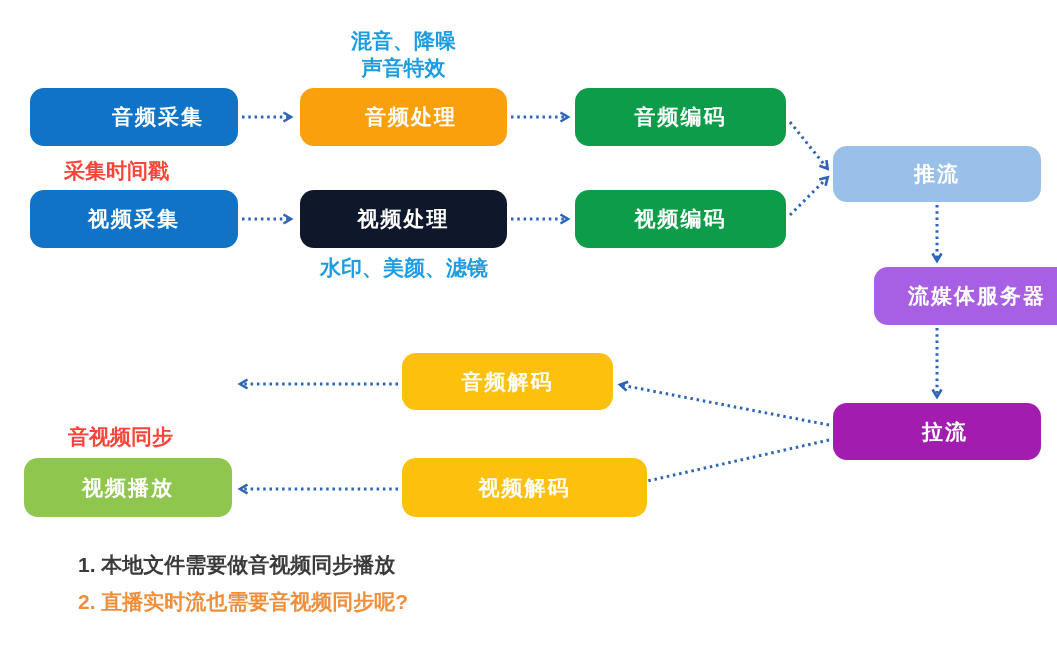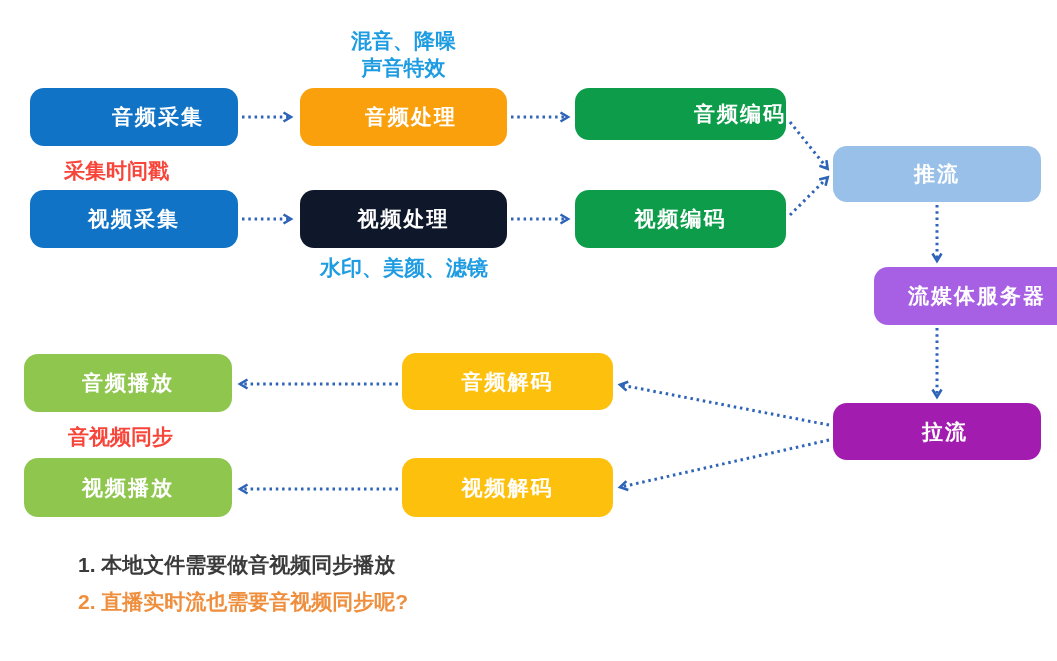--- a/index.html
+++ b/index.html
@@ -25,30 +25,30 @@
     align-items: center;
     justify-content: center;
     color: #ffffff;
     font-size: 21px;
     font-weight: bold;
     letter-spacing: 2px;
   }
   
   #n-audio-capture { left: 30px;  top: 88px;  width: 208px; height: 58px; padding-left: 48px; }
   #n-audio-process { left: 300px; top: 88px;  width: 207px; height: 58px; }
-  #n-audio-encode  { left: 575px; top: 88px;  width: 211px; height: 52px; justify-content: flex-end; }
+  #n-audio-encode  { left: 575px; top: 88px;  width: 211px; height: 58px; }
   #n-video-capture { left: 30px;  top: 190px; width: 208px; height: 58px; }
   #n-video-process { left: 300px; top: 190px; width: 207px; height: 58px; }
   #n-video-encode  { left: 575px; top: 190px; width: 211px; height: 58px; }
   #n-push          { left: 833px; top: 146px; width: 208px; height: 56px; }
   #n-server        { left: 834px; top: 267px; width: 206px; height: 58px; margin-left: 40px; }
   #n-pull          { left: 833px; top: 403px; width: 208px; height: 57px; }
   #n-audio-decode  { left: 402px; top: 353px; width: 211px; height: 57px; }
   #n-audio-play    { left: 24px;  top: 354px; width: 208px; height: 58px; }
-  #n-video-decode  { left: 402px; top: 458px; width: 211px; height: 59px; }
+  #n-video-decode  { left: 402px; top: 458px; width: 245px; height: 59px; }
   #n-video-play    { left: 24px;  top: 458px; width: 208px; height: 59px; }
   
   .ann {
     position: absolute;
     font-weight: bold;
     font-size: 21px;
     white-space: nowrap;
   }
   #ann-mix  { left: 300px; top: 27px; width: 207px; text-align: center; line-height: 27px; }
   #ann-ts   { left: 64px;  top: 157px; }
@@ -114,23 +114,20 @@
   </div>
   <div class="node" id="n-server" style="background-color: rgb(167, 95, 227);">
     <span>流媒体服务器</span>
   </div>
   <div class="node" id="n-pull" style="background-color: #a21caf; padding-left: 16px;">
     <span>拉流</span>
   </div>
   <div class="node" id="n-audio-decode" style="background-color: rgb(253, 192, 13);">
     <span>音频解码</span>
   </div>
-  <div class="node" id="n-audio-play" style="background-color: rgb(142, 198, 78);">
-    <span>音频播放</span>
-  </div>
   <div class="node" id="n-video-decode" style="background-color: rgb(253, 192, 13);">
     <span>视频解码</span>
   </div>
   <div class="node" id="n-video-play" style="background-color: rgb(142, 198, 78);">
     <span>视频播放</span>
   </div>
 
   <div class="ann" id="ann-mix" style="color: rgb(30, 156, 226);">
     <div>混音、降噪</div>
     <div>声音特效</div>

